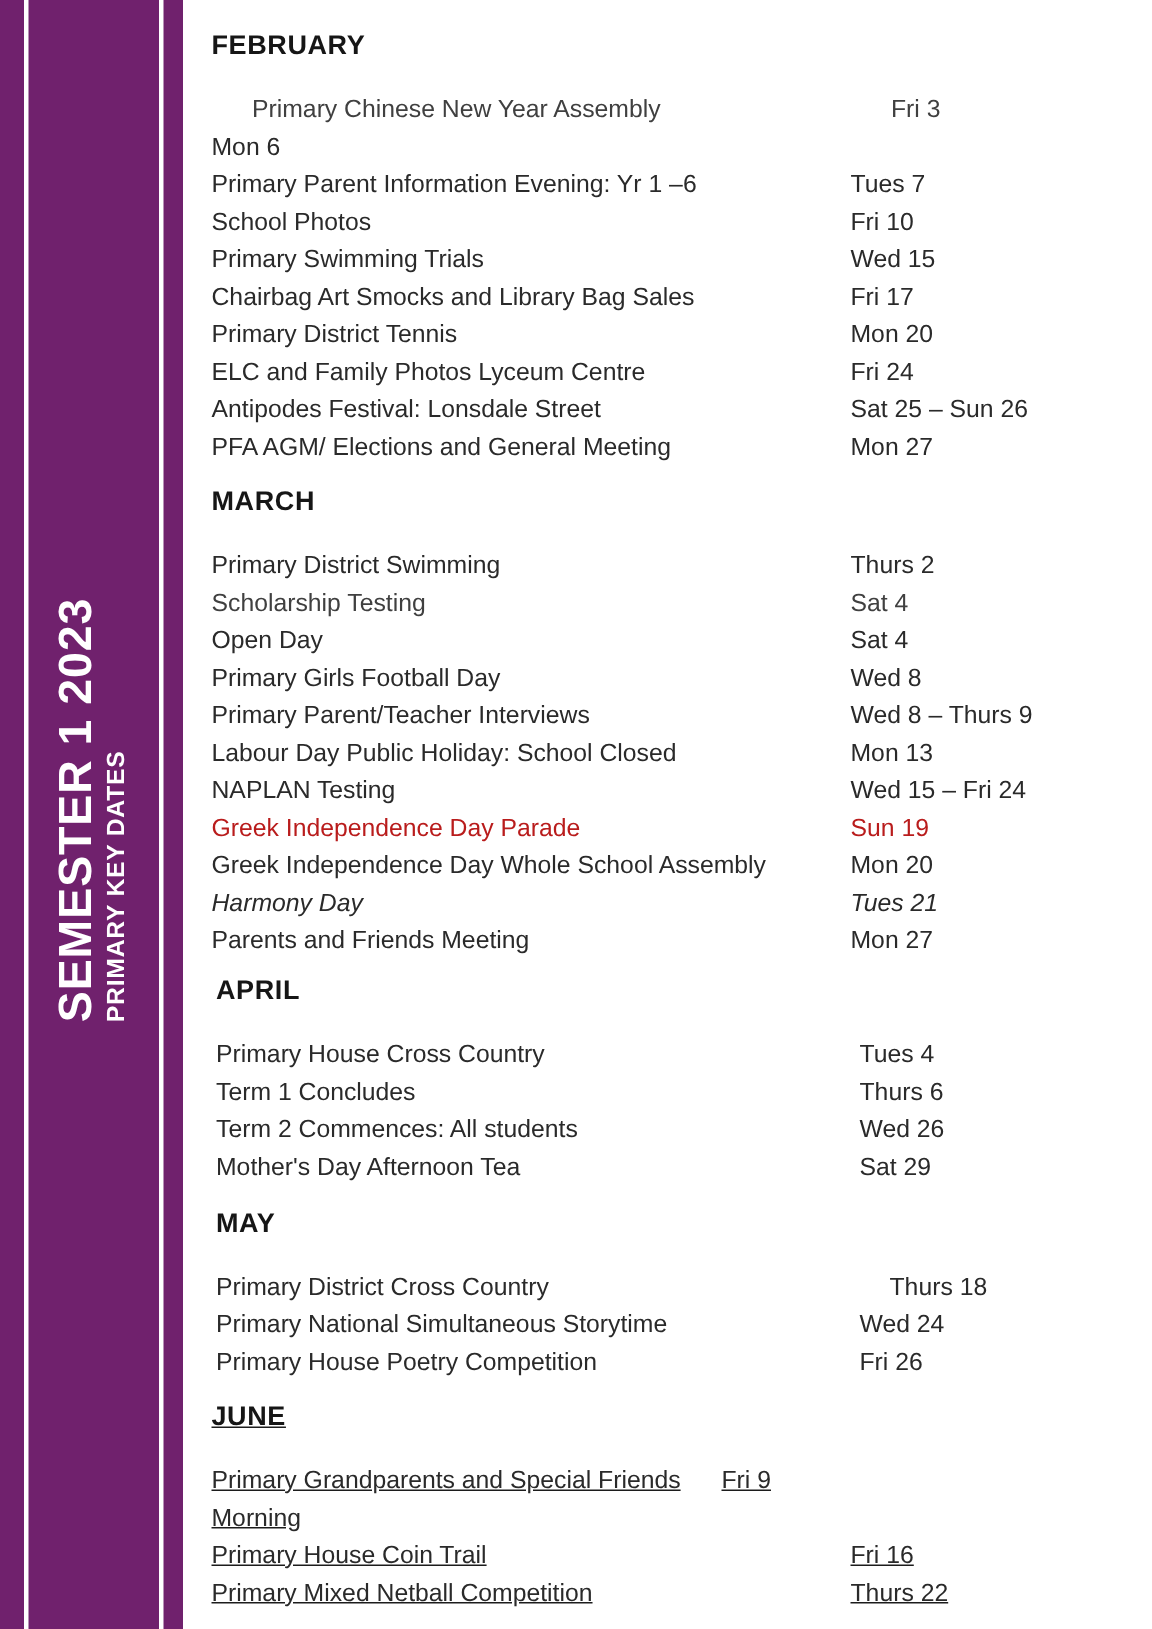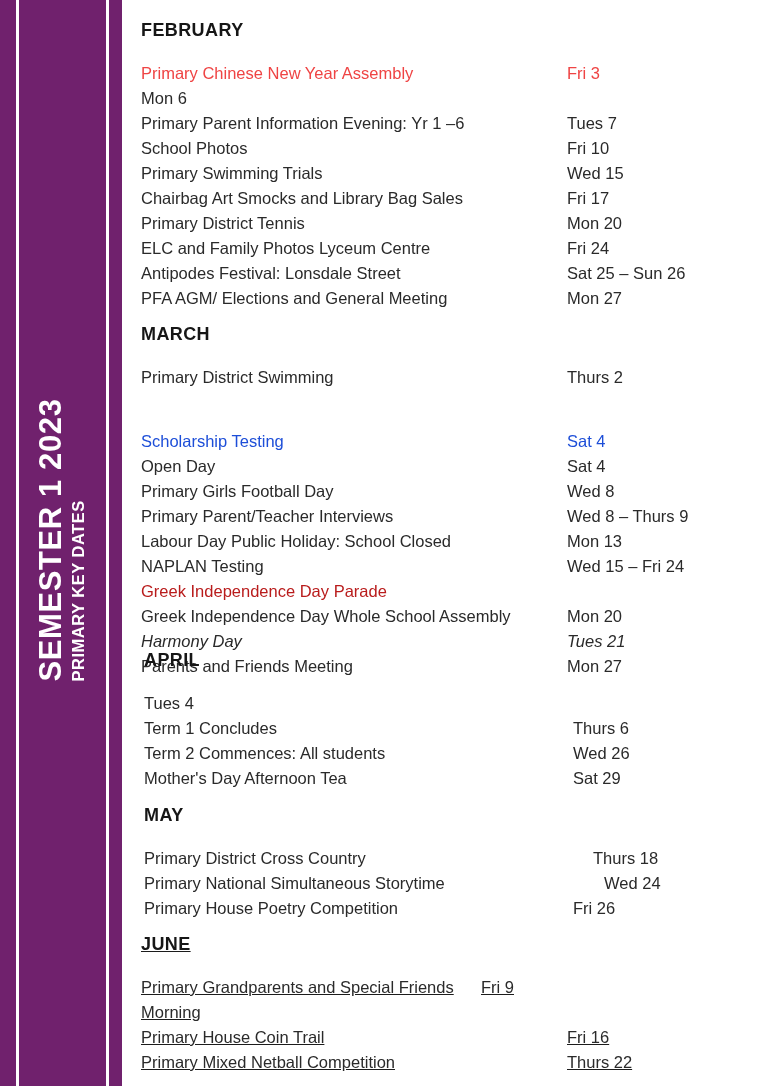--- a/index.html
+++ b/index.html
@@ -146,21 +146,21 @@
       </div>
     </div>
   </div>
 
   <div id="content">
 
     <section class="month-block" id="m-feb">
       <h2 class="month-heading" style="color: rgb(22, 22, 22);">FEBRUARY</h2>
       <div class="gap-after-heading"></div>
       <div class="events">
-        <div class="event-row" style="color: #ef4444;">
+        <div class="event-row" style="color: #404040; margin-left: 27px;">
           <span class="event-name">Primary Chinese New Year Assembly</span>
           <span class="event-date">Fri 3</span>
         </div>
         <div class="event-row" style="color: rgb(42, 42, 42);">
           <span class="event-date">Mon 6</span>
         </div>
         <div class="event-row" style="color: rgb(42, 42, 42);">
           <span class="event-name">Primary Parent Information Evening: Yr 1 –6</span>
           <span class="event-date">Tues 7</span>
         </div>
@@ -196,21 +196,21 @@
     </section>
 
     <section class="month-block" id="m-mar">
       <h2 class="month-heading" style="color: rgb(22, 22, 22);">MARCH</h2>
       <div class="gap-after-heading"></div>
       <div class="events">
         <div class="event-row" style="color: rgb(42, 42, 42);">
           <span class="event-name">Primary District Swimming</span>
           <span class="event-date">Thurs 2</span>
         </div>
-        <div class="event-row" style="color: #1d4ed8; margin-top: 39px;">
+        <div class="event-row" style="color: #404040;">
           <span class="event-name">Scholarship Testing</span>
           <span class="event-date">Sat 4</span>
         </div>
         <div class="event-row" style="color: rgb(42, 42, 42);">
           <span class="event-name">Open Day</span>
           <span class="event-date">Sat 4</span>
         </div>
         <div class="event-row" style="color: rgb(42, 42, 42);">
           <span class="event-name">Primary Girls Football Day</span>
           <span class="event-date">Wed 8</span>
@@ -222,20 +222,21 @@
         <div class="event-row" style="color: rgb(42, 42, 42);">
           <span class="event-name">Labour Day Public Holiday: School Closed</span>
           <span class="event-date">Mon 13</span>
         </div>
         <div class="event-row" style="color: rgb(42, 42, 42);">
           <span class="event-name">NAPLAN Testing</span>
           <span class="event-date">Wed 15 – Fri 24</span>
         </div>
         <div class="event-row" style="color: #b91c1c;">
           <span class="event-name">Greek Independence Day Parade</span>
+          <span class="event-date">Sun 19</span>
         </div>
         <div class="event-row" style="color: rgb(42, 42, 42);">
           <span class="event-name">Greek Independence Day Whole School Assembly</span>
           <span class="event-date">Mon 20</span>
         </div>
         <div class="event-row" style="color: rgb(42, 42, 42); font-style: italic;">
           <span class="event-name">Harmony Day</span>
           <span class="event-date">Tues 21</span>
         </div>
         <div class="event-row" style="color: rgb(42, 42, 42);">
@@ -243,20 +244,21 @@
           <span class="event-date">Mon 27</span>
         </div>
       </div>
     </section>
 
     <section class="month-block" id="m-apr">
       <h2 class="month-heading" style="color: rgb(22, 22, 22);">APRIL</h2>
       <div class="gap-after-heading"></div>
       <div class="events">
         <div class="event-row" style="color: rgb(42, 42, 42);">
+          <span class="event-name">Primary House Cross Country</span>
           <span class="event-date">Tues 4</span>
         </div>
         <div class="event-row" style="color: rgb(42, 42, 42);">
           <span class="event-name">Term 1 Concludes</span>
           <span class="event-date">Thurs 6</span>
         </div>
         <div class="event-row" style="color: rgb(42, 42, 42);">
           <span class="event-name">Term 2 Commences: All students</span>
           <span class="event-date">Wed 26</span>
         </div>
@@ -268,21 +270,21 @@
     </section>
 
     <section class="month-block" id="m-may">
       <h2 class="month-heading" style="color: rgb(22, 22, 22);">MAY</h2>
       <div class="gap-after-heading"></div>
       <div class="events">
         <div class="event-row" style="color: rgb(42, 42, 42); gap: 20px;">
           <span class="event-name">Primary District Cross Country</span>
           <span class="event-date">Thurs 18</span>
         </div>
-        <div class="event-row" style="color: rgb(42, 42, 42); gap: 31px;">
+        <div class="event-row" style="color: rgb(42, 42, 42);">
           <span class="event-name">Primary National Simultaneous Storytime</span>
           <span class="event-date">Wed 24</span>
         </div>
         <div class="event-row" style="color: rgb(42, 42, 42);">
           <span class="event-name">Primary House Poetry Competition</span>
           <span class="event-date">Fri 26</span>
         </div>
       </div>
     </section>
 

